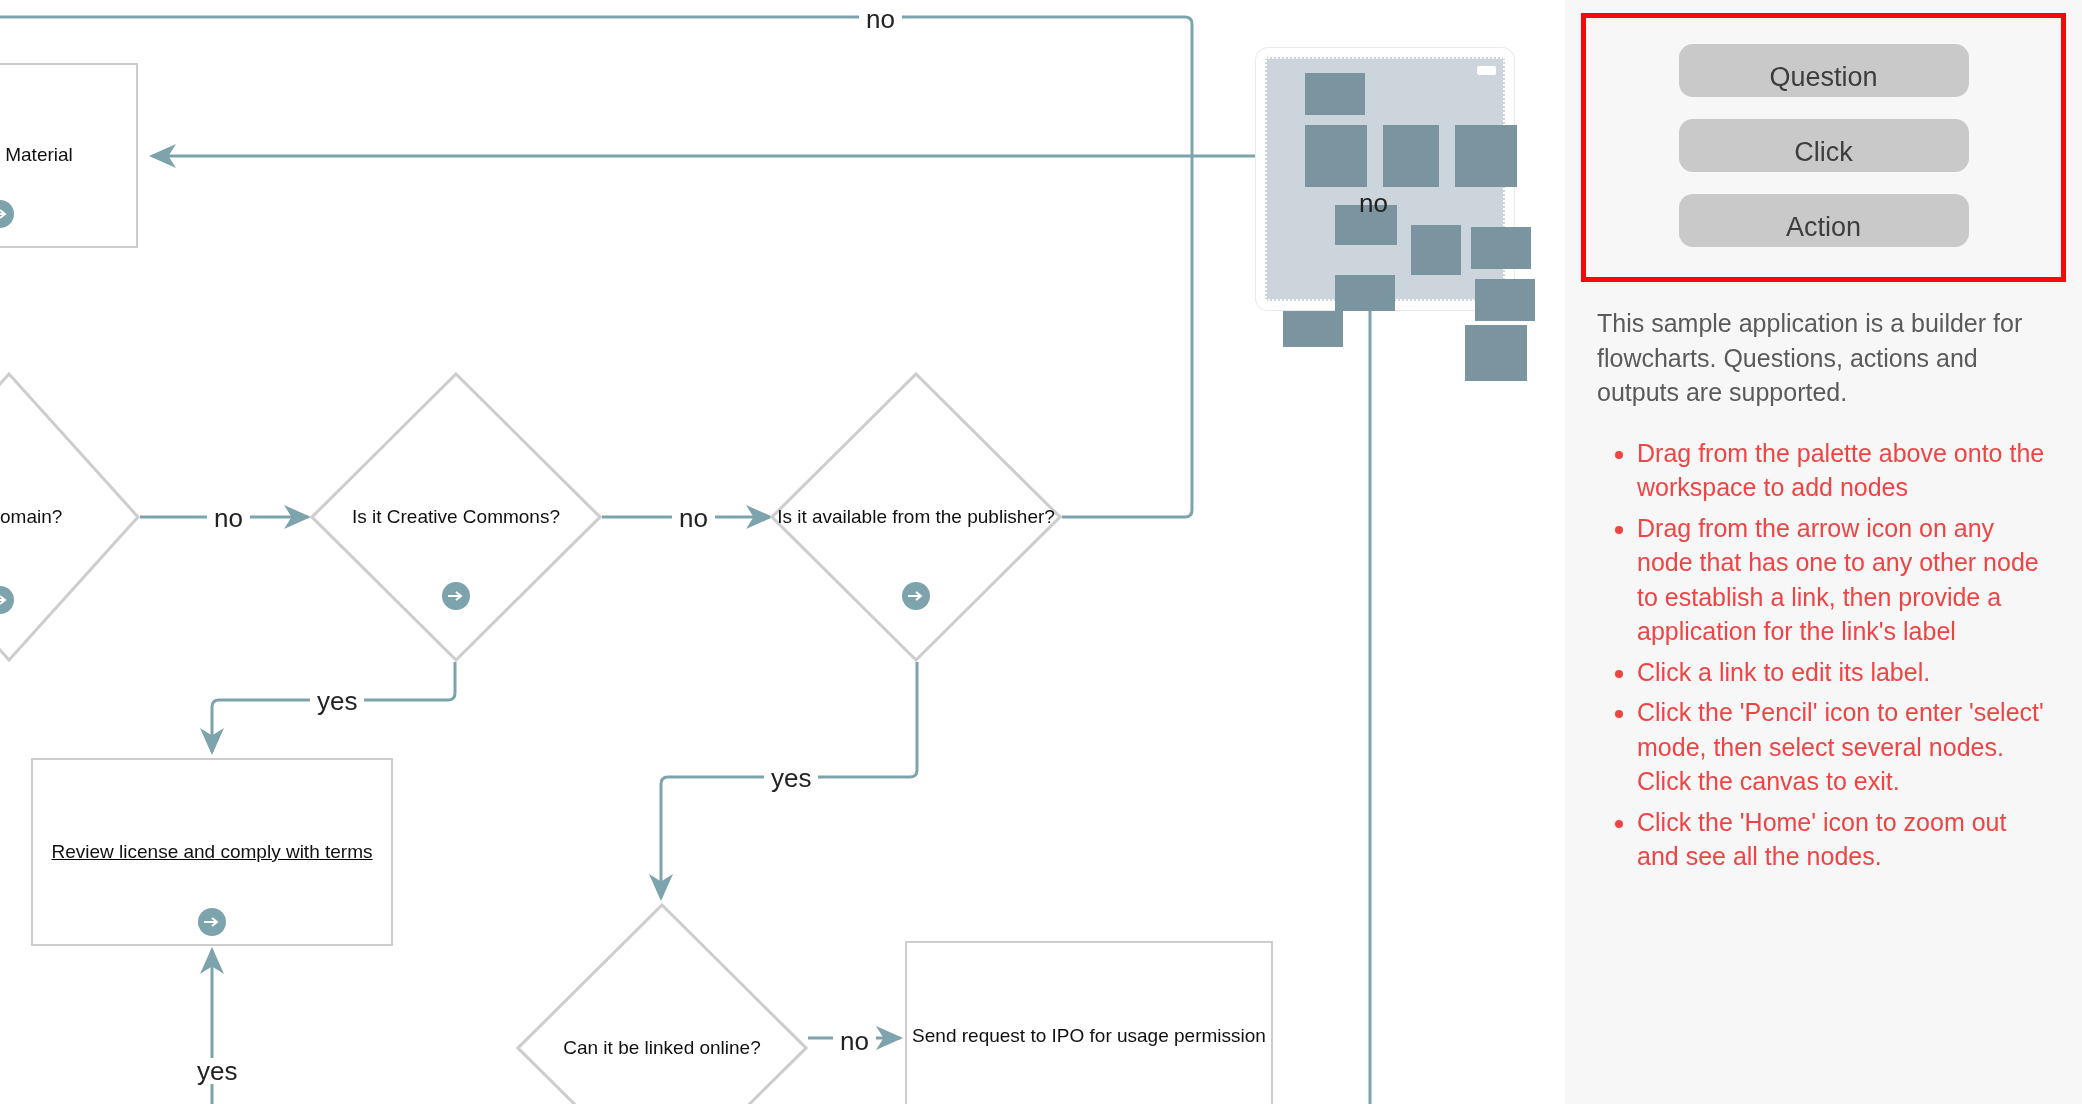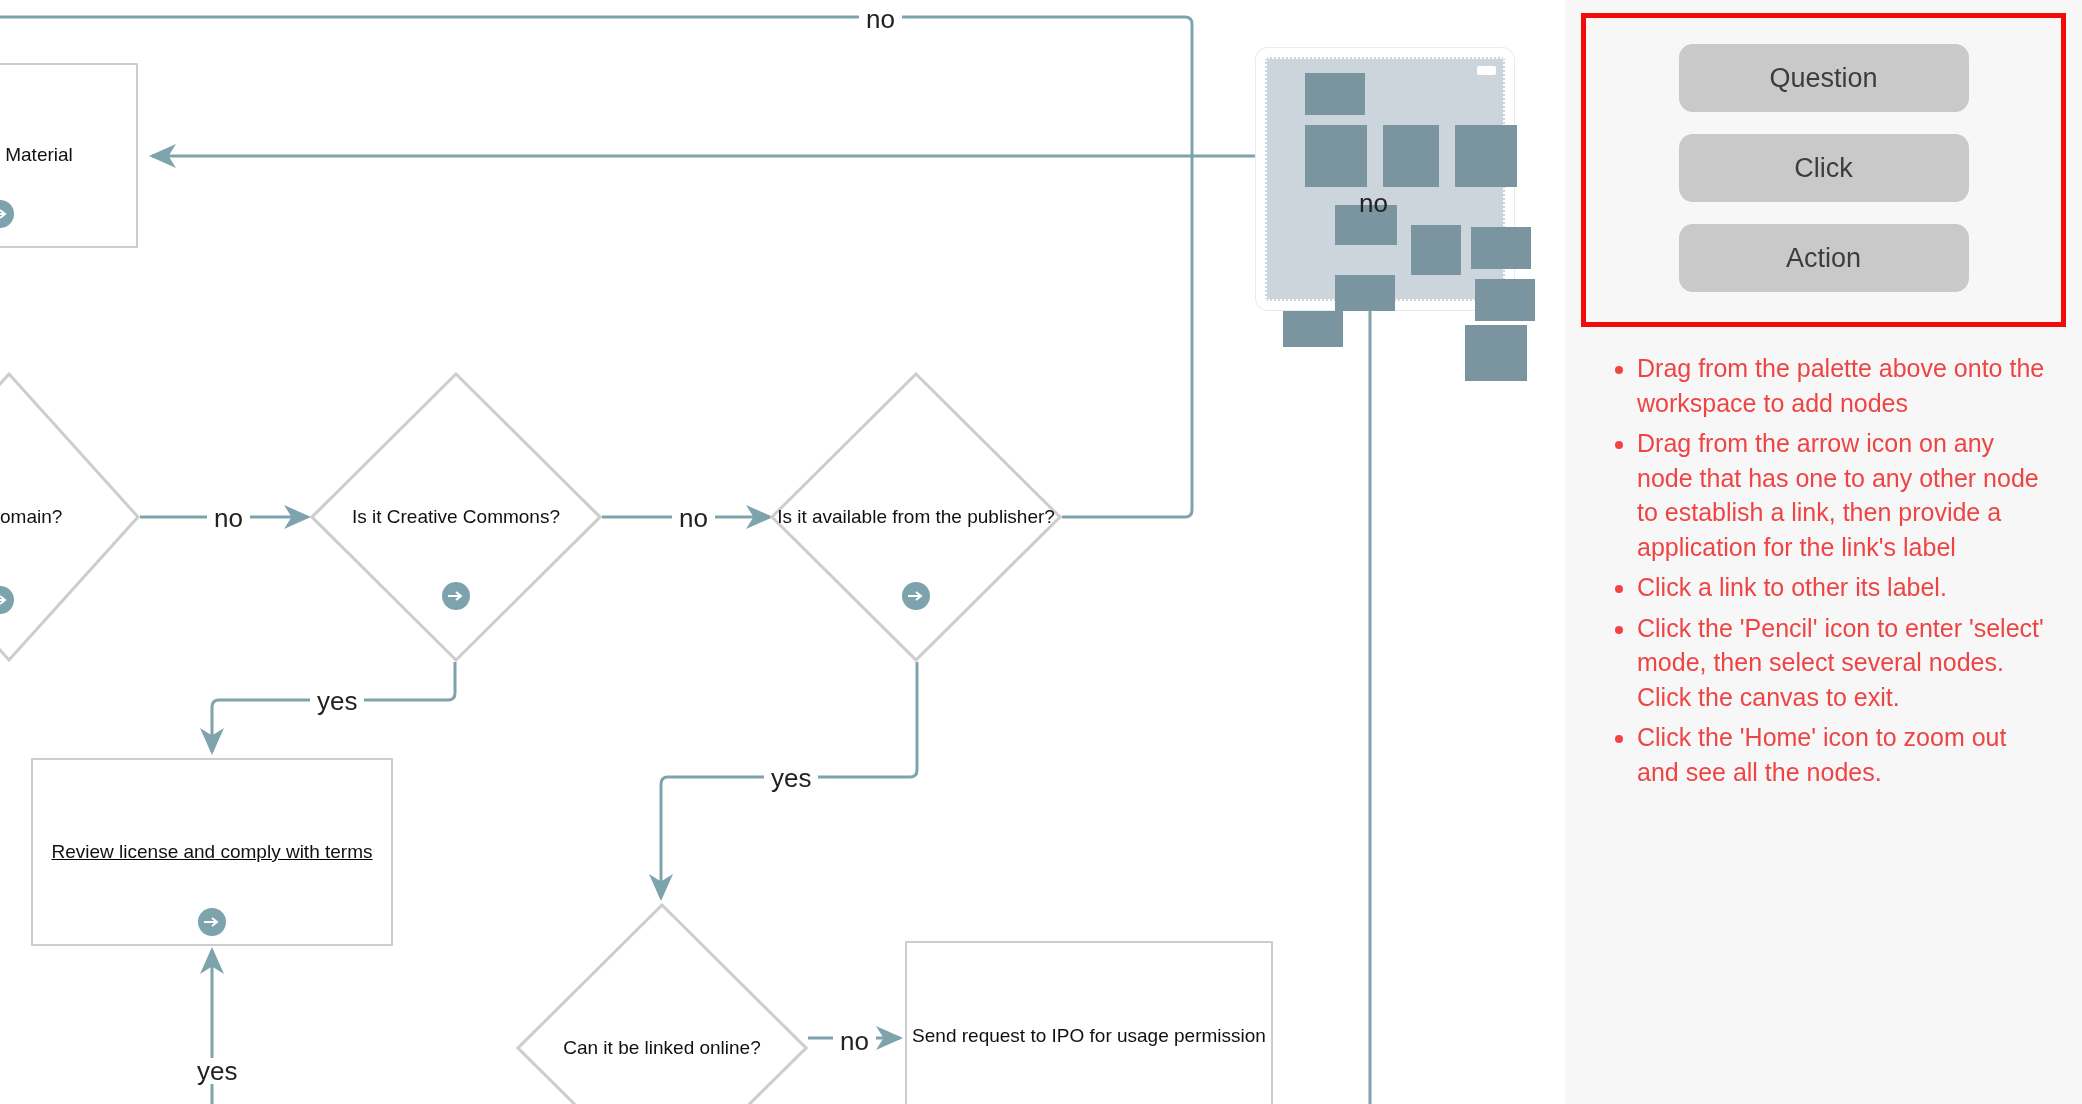--- a/index.html
+++ b/index.html
@@ -108,21 +108,21 @@
   #palette {
     margin: 13px 16px 0 16px;
     border: 5px solid #f30b0b;
     background: #f7f7f7;
     padding: 26px 0 30px 0;
   }
   .palette-btn {
     display: block;
     width: 290px;
     margin: 0 auto 22px auto;
-    height: 68px;
+    height: 53px;
     line-height: 66px;
     background: #c9c9c9;
     border: none;
     border-radius: 14px;
     font-family: "Liberation Sans", sans-serif;
     font-size: 27px;
     color: #3d3d3d;
     text-align: center;
     cursor: pointer;
   }
@@ -280,23 +280,24 @@
 
   <div id="sidebar">
 
     <div id="palette">
       <button class="palette-btn">Question</button>
       <button class="palette-btn">Click</button>
       <button class="palette-btn">Action</button>
     </div>
 
     <div id="help">
+      <p id="help-intro">This sample application is a builder for flowcharts. Questions, actions and outputs are supported.</p>
       <ul id="help-list">
         <li>Drag from the palette above onto the workspace to add nodes</li>
         <li>Drag from the arrow icon on any node that has one to any other node to establish a link, then provide a application for the link's label</li>
-        <li>Click a link to other its label.</li>
+        <li>Click a link to edit its label.</li>
         <li>Click the 'Pencil' icon to enter 'select' mode, then select several nodes. Click the canvas to exit.</li>
         <li>Click the 'Home' icon to zoom out and see all the nodes.</li>
       </ul>
     </div>
 
   </div>
 </div>
 
 </body></html>

